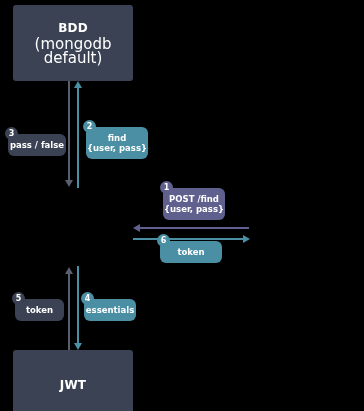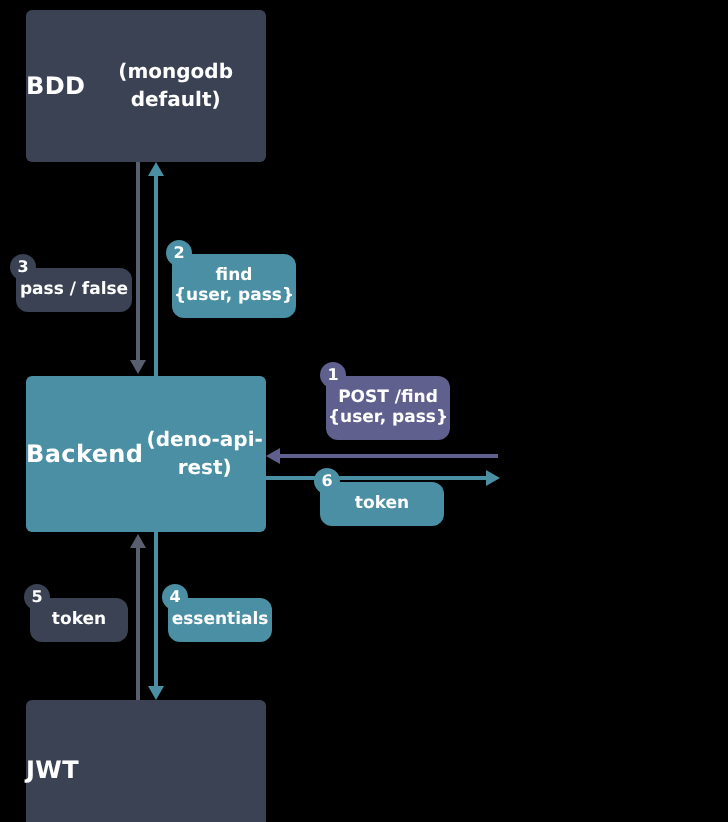--- a/index.html
+++ b/index.html
@@ -14,36 +14,37 @@
     position: relative;
     width: 364px;
     height: 411px;
     background: #000000;
     overflow: hidden;
   }
   .node {
     position: absolute;
     box-sizing: border-box;
     display: flex;
-    flex-direction: row;
+    flex-direction: column;
     align-items: center;
+    justify-content: center;
     border-radius: 3px;
     color: #ffffff;
     text-align: center;
     z-index: 3;
   }
   .node .title {
     font-size: 12px;
     font-weight: bold;
     letter-spacing: 0.2px;
     line-height: 15px;
   }
   .node .subtitle {
-    font-size: 10px;
-    font-weight: bold;
+    font-size: 15px;
+    font-weight: normal;
     line-height: 14px;
     margin-top: 1px;
   }
   .node-bdd {
     left: 13px; top: 5px; width: 120px; height: 76px;
     background: #3b4254;
   }
   .node-backend {
     left: 13px; top: 188px; width: 120px; height: 78px;
     background: #4a8fa3;
@@ -158,24 +159,20 @@
   <div class="arrow arrow-left" style="left:133px; top:224px; color:#60608f;"></div>
 
   <div class="hline" style="left:133px; top:238px; width:112px; background:#4a8fa3;"></div>
   <div class="arrow arrow-right" style="left:243px; top:235px; color:#4a8fa3;"></div>
 
   <div class="node node-bdd">
     <div class="title">BDD</div>
     <div class="subtitle">(mongodb default)</div>
   </div>
 
-  <div class="node node-backend">
-    <div class="title">Backend</div>
-    <div class="subtitle">(deno-api-rest)</div>
-  </div>
 
   <div class="node node-jwt">
     <div class="title">JWT</div>
   </div>
 
 
   <div class="label lbl-purple" style="left:163px; top:188px; width:62px; height:32px;">
     <span class="badge badge-purple">1</span>
     <span class="ltext">POST /find</span>
     <span class="ltext">{user, pass}</span>

